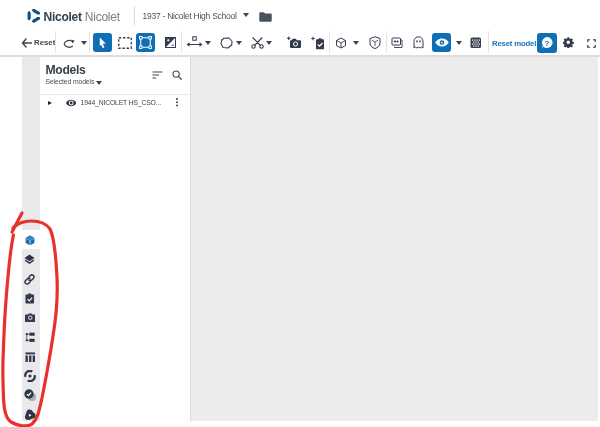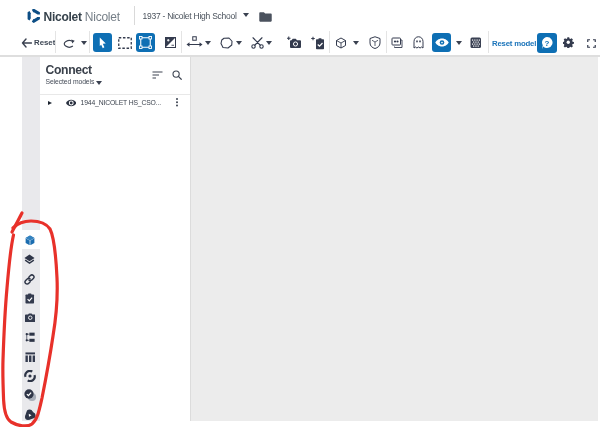--- a/index.html
+++ b/index.html
@@ -245,21 +245,21 @@
 
 <svg class="abs" style="left:24px;top:409px" width="12" height="12" viewBox="0 0 24 24">
   <circle cx="11" cy="7" r="6" fill="#2e3547"></circle>
   <circle cx="17" cy="13" r="6" fill="#2e3547"></circle>
   <circle cx="8" cy="16" r="6" fill="#2e3547"></circle>
   <circle cx="12" cy="12" r="7.5" fill="none" stroke="#2e3547" stroke-width="2.6"></circle>
   <path d="M9.5 9.5 L15 12.5 L10 15.5 Z" fill="#fff"></path>
 </svg>
 
 <div class="abs" style="left:39.5px;top:57px;width:150px;height:364px;background:#fff;border-right:1.5px solid #dcdcdc;"></div>
-<div class="abs" style="left:45.5px;top:62.5px;font-size:12.2px;font-weight:bold;color:#3a414b;letter-spacing:-0.35px;">Connect</div>
+<div class="abs" style="left:45.5px;top:62.5px;font-size:12.2px;font-weight:bold;color:#3a414b;letter-spacing:-0.35px;">Models</div>
 <div class="abs" style="left:45.5px;top:78px;font-size:6.8px;letter-spacing:-0.1px;color:#454c58;">Selected models</div>
 <div class="caret" style="left:95.5px;top:80.5px;border-left-width:3px;border-right-width:3px;border-top-width:4px;"></div>
 
 <svg class="abs" style="left:151.5px;top:70.5px" width="11" height="8" viewBox="0 0 22 16">
   <path d="M1 2 H21 M1 8 H14 M1 14 H8" stroke="#3e4552" stroke-width="2.4"></path>
 </svg>
 
 <svg class="abs" style="left:171.5px;top:69.5px" width="10" height="10" viewBox="0 0 20 20">
   <circle cx="8.2" cy="8.2" r="6.2" fill="none" stroke="#3e4552" stroke-width="2.2"></circle>
   <path d="M12.8 12.8 L18.5 18.5" stroke="#3e4552" stroke-width="2.4" stroke-linecap="round"></path>

